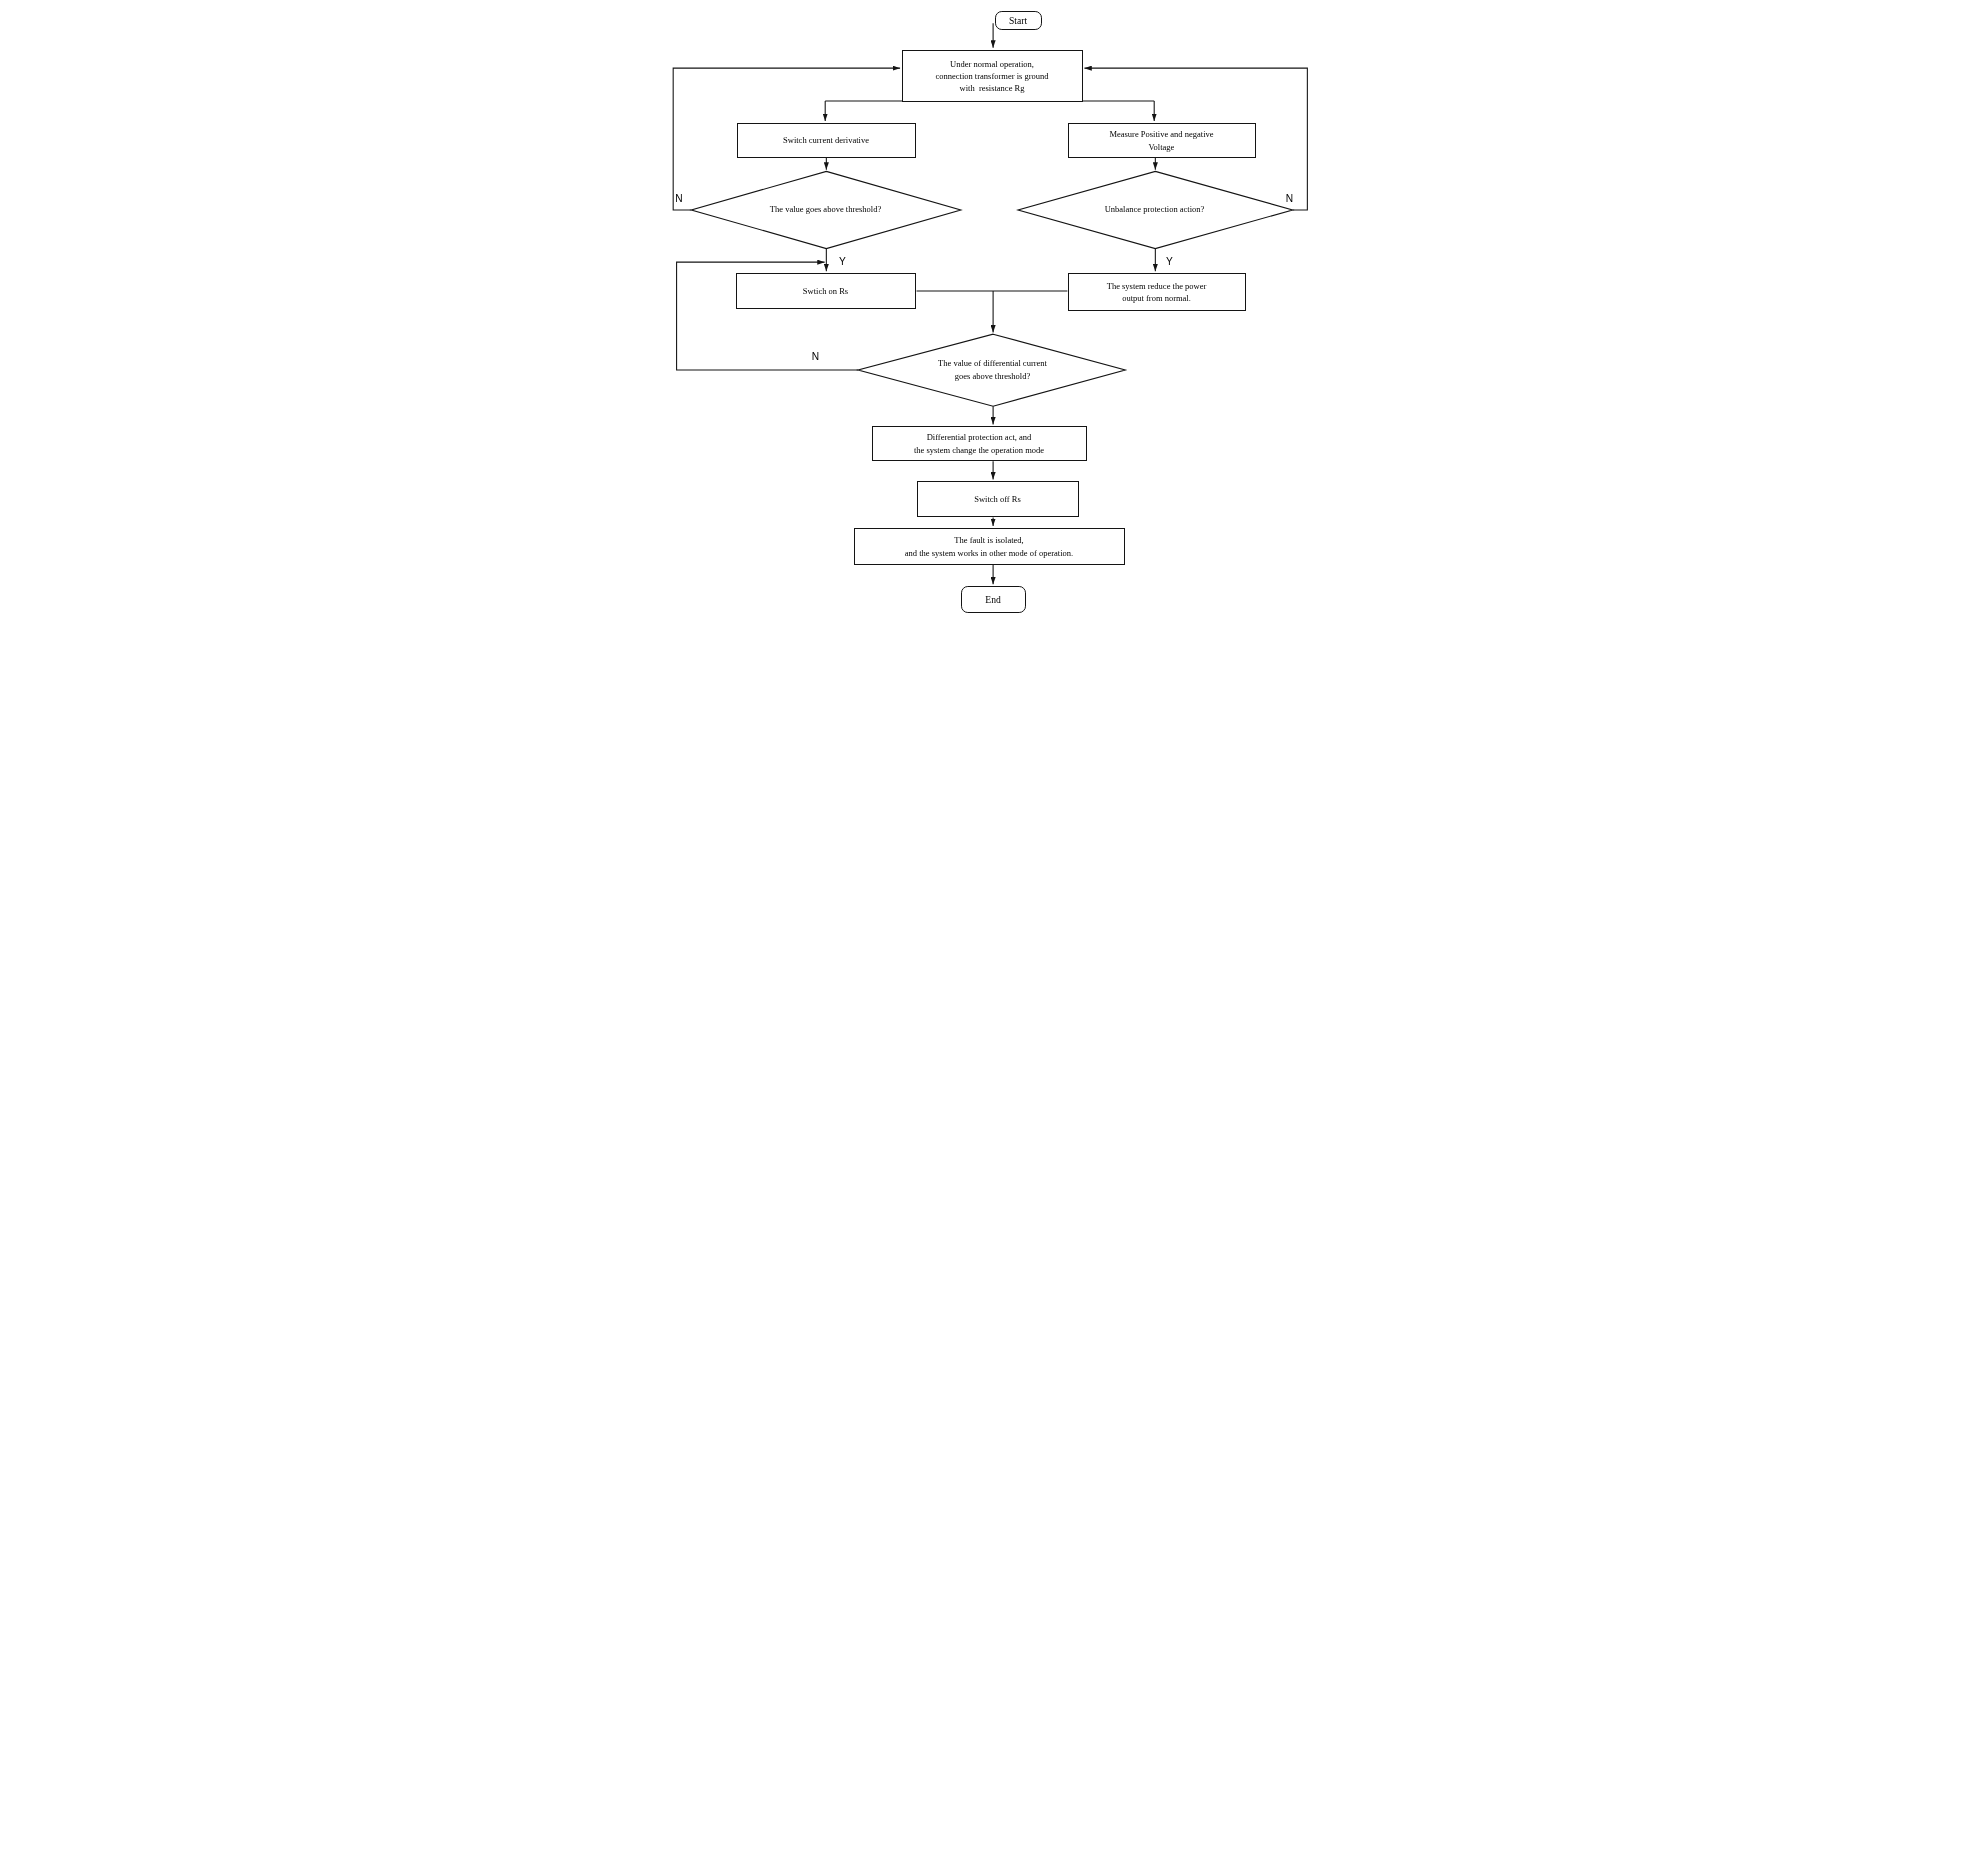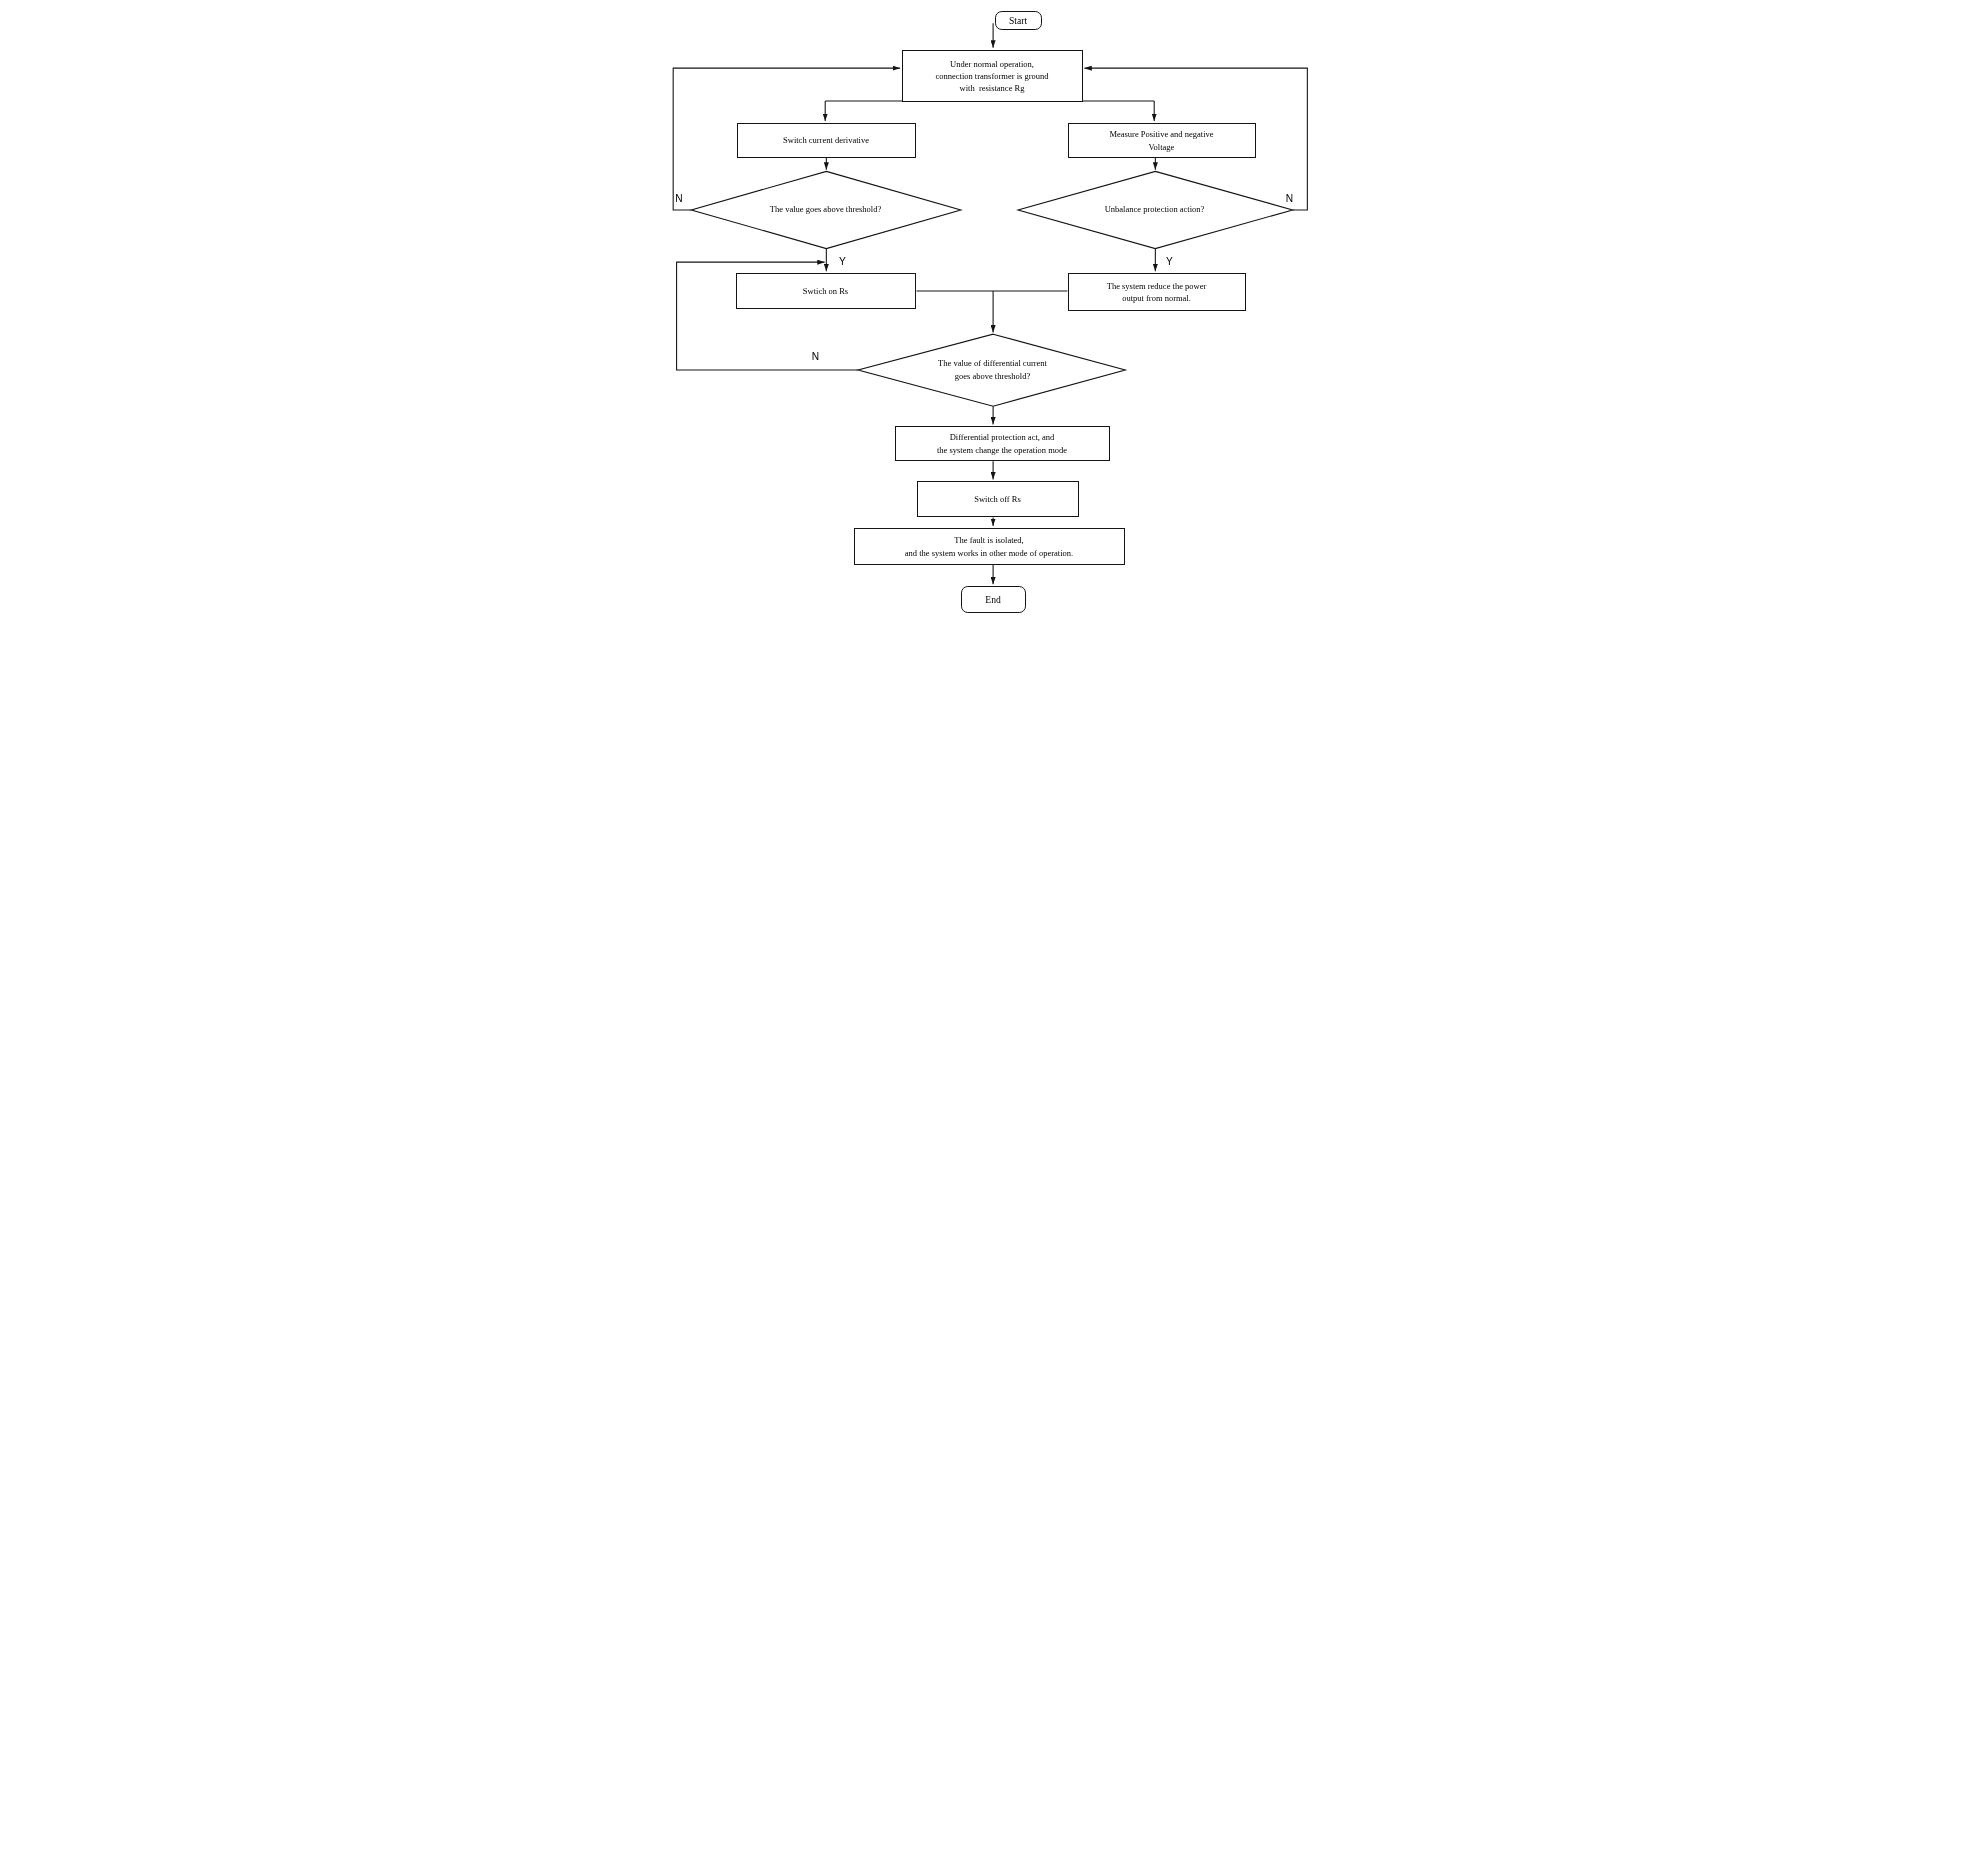--- a/index.html
+++ b/index.html
@@ -148,21 +148,21 @@
     <span class="txt">Swtich on Rs</span>
   </div>
 
   <div class="node" style="left:409px;top:273px;width:178px;height:38px;">
     <span>
       <span class="txt">The system reduce the power</span>
       <span class="txt">output from normal.</span>
     </span>
   </div>
 
-  <div class="node" style="left:236px;top:426px;width:215px;height:35px;justify-content:center;">
+  <div class="node" style="left:213px;top:426px;width:215px;height:35px;justify-content:center;">
     <span>
       <span class="txt">Differential protection act, and</span>
       <span class="txt">the system change the operation mode</span>
     </span>
   </div>
 
   <div class="node" style="left:258px;top:481px;width:162px;height:36px;">
     <span class="txt">Switch off Rs</span>
   </div>
 

